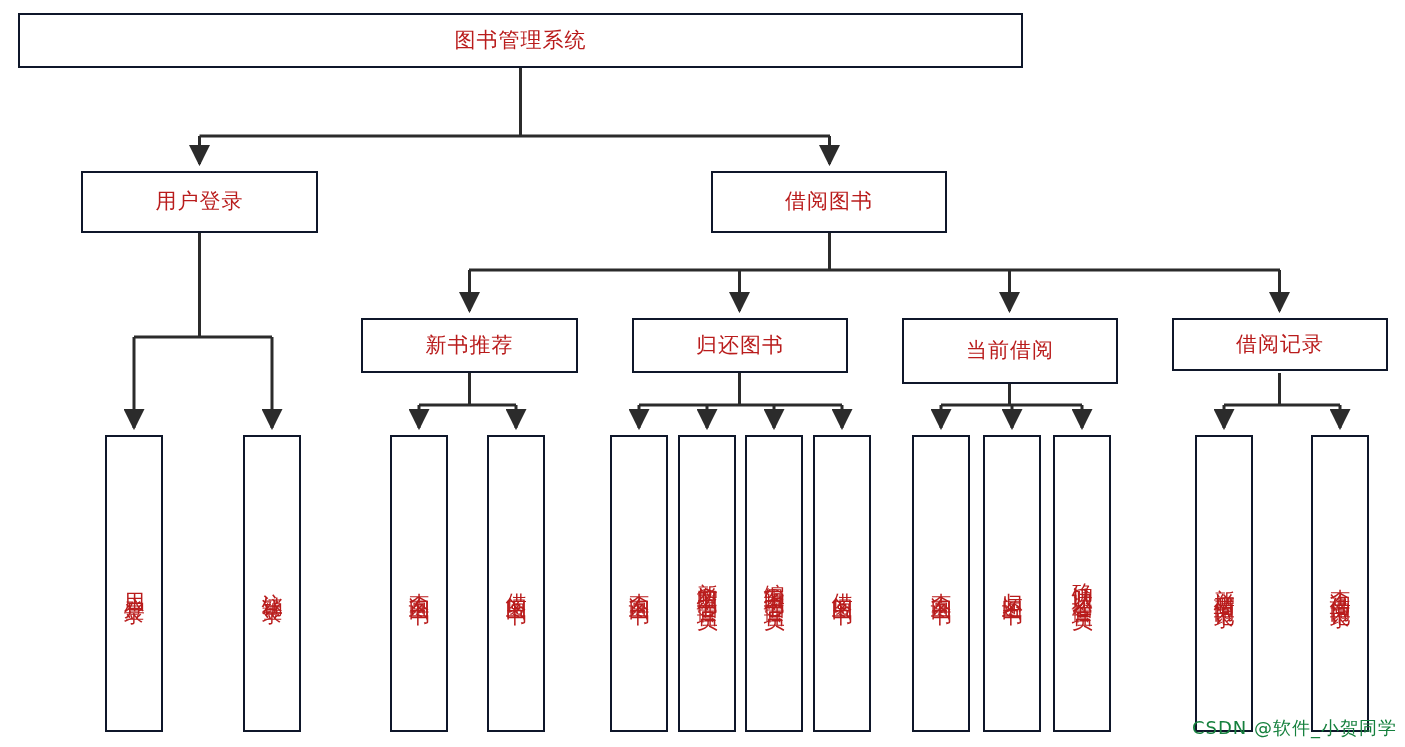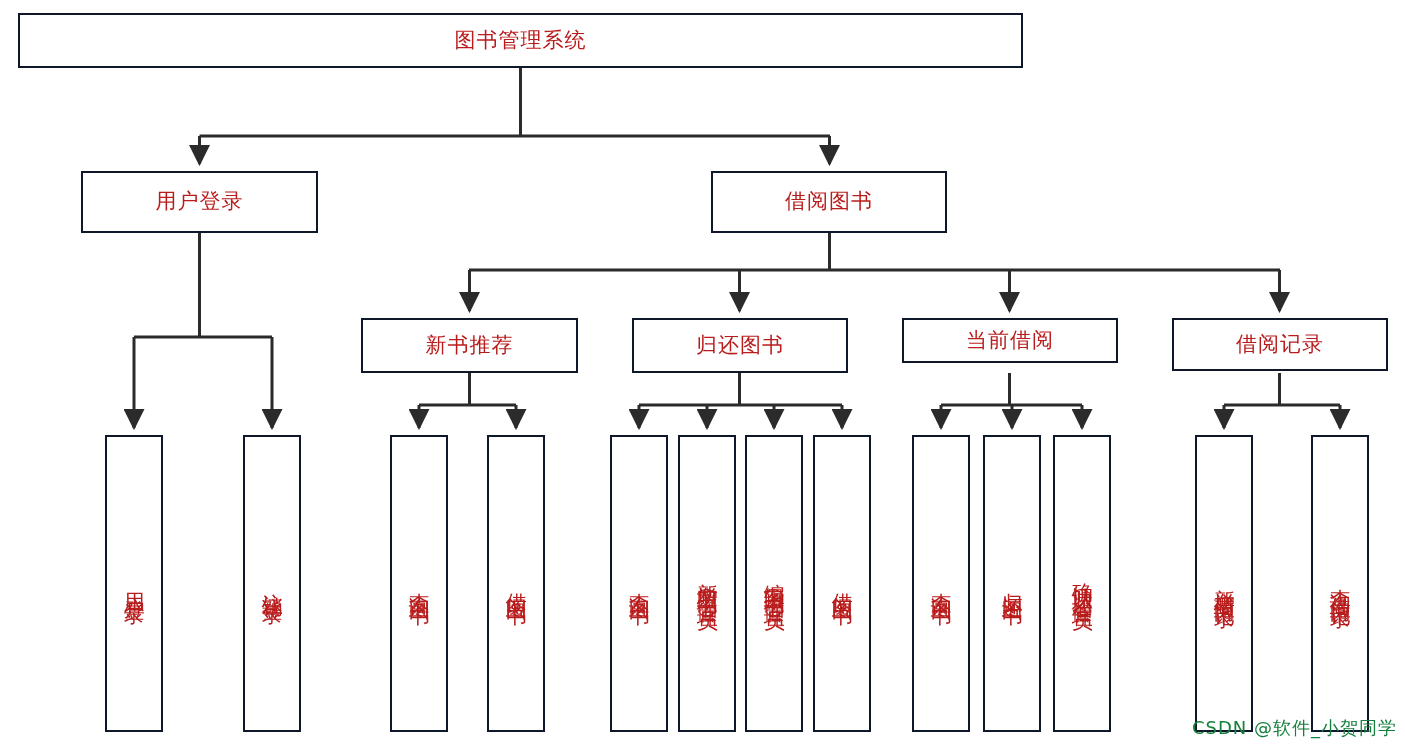--- a/index.html
+++ b/index.html
@@ -130,21 +130,21 @@
   <div class="node horiz" style="left:711px; top:171px; width:236px; height:62px;">
     <span class="label">借阅图书</span>
   </div>
 
   <div class="node horiz" style="left:361px; top:318px; width:217px; height:55px;">
     <span class="label">新书推荐</span>
   </div>
   <div class="node horiz" style="left:632px; top:318px; width:216px; height:55px;">
     <span class="label">归还图书</span>
   </div>
-  <div class="node horiz" style="left:902px; top:318px; width:216px; height:45px;text-align:right;">
+  <div class="node horiz" style="left:902px; top:318px; width:216px; height:66px;text-align:right;">
     <span class="label">当前借阅</span>
   </div>
   <div class="node horiz" style="left:1172px; top:318px; width:216px; height:53px;">
     <span class="label">借阅记录</span>
   </div>
 
   <div class="node vert" style="left:105px; top:435px; width:58px; height:297px;">
     <span class="label">用户登录</span>
   </div>
   <div class="node vert" style="left:243px; top:435px; width:58px; height:297px;">

